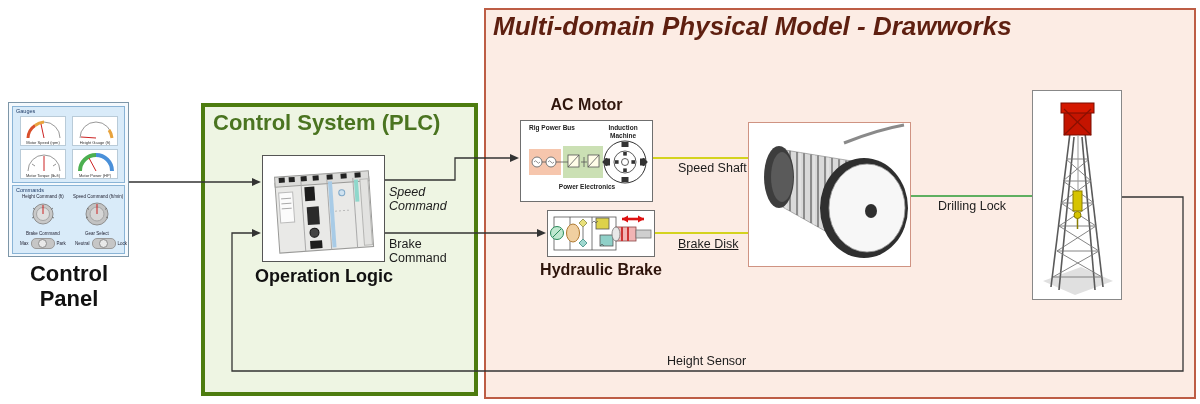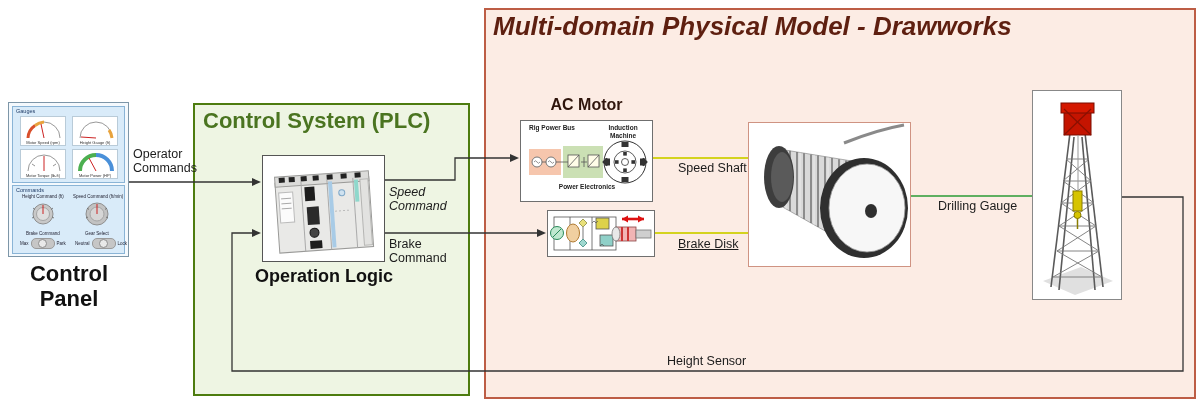--- a/index.html
+++ b/index.html
@@ -1,20 +1,20 @@
 <!DOCTYPE html>
 <html><head>
 <meta charset="utf-8">
 <style>
   html,body{margin:0;padding:0;background:#fff;}
   .canvas{position:relative;width:1200px;height:404px;background:#ffffff;
           font-family:"Liberation Sans",sans-serif;overflow:hidden;}
   .abs{position:absolute;}
   
-  .plc-region{left:193px;top:103px;width:277px;height:293px;background:#eef5e3;border:2px solid #4d7c0f;box-sizing:border-box;z-index:1;}
+  .plc-region{left:201px;top:103px;width:277px;height:293px;background:#eef5e3;border:4px solid #4d7c0f;box-sizing:border-box;z-index:1;}
   .phys-region{left:484px;top:8px;width:712px;height:391px;background:#fcece4;border:2px solid #bd5d45;box-sizing:border-box;z-index:1;}
   .plc-title{left:8px;top:3px;font-size:22px;font-weight:bold;color:#4a7420;white-space:nowrap;}
   .phys-title{left:7px;top:1px;font-size:26px;font-weight:bold;color:#5e1f10;white-space:nowrap;font-style:italic;}
   
   .block{background:#fff;border:1px solid #6f6f6f;box-sizing:border-box;z-index:4;}
   .block-label{font-weight:bold;color:#111;text-align:center;z-index:4;line-height:1.12;}
   .maroon{color:#2f150c;}
   
   .conn-label{font-size:12.5px;color:#1c1c1c;z-index:5;line-height:1.12;}
   
@@ -58,26 +58,25 @@
     <path d="M1122,197 H1183 V371 H232 V233 H252" stroke="#333" stroke-width="1.3" fill="none"></path>
     <polygon points="252,229 261,233 252,237" fill="#333"></polygon>
 
     <path d="M653,158 H748" stroke="#d4d31f" stroke-width="2" fill="none"></path>
 
     <path d="M655,233 H748" stroke="#d4d31f" stroke-width="2" fill="none"></path>
 
     <path d="M911,196 H1032" stroke="#5faf60" stroke-width="2" fill="none"></path>
   </svg>
 
-  <div class="abs conn-label" style="left:133px;top:147px;width:72px;">Operator Commands</div>
   <div class="abs conn-label" style="left:389px;top:185px;width:64px;font-style:italic;">Speed Command</div>
   <div class="abs conn-label" style="left:389px;top:237px;width:64px;">Brake Command</div>
   <div class="abs conn-label" style="left:678px;top:161px;width:90px;">Speed Shaft</div>
   <div class="abs conn-label" style="left:678px;top:237px;width:90px;text-decoration:underline;">Brake Disk</div>
-  <div class="abs conn-label" style="left:938px;top:199px;width:90px;">Drilling Gauge</div>
+  <div class="abs conn-label" style="left:938px;top:199px;width:90px;">Drilling Lock</div>
   <div class="abs conn-label" style="left:667px;top:354px;width:95px;">Height Sensor</div>
 
   <div class="abs cpanel">
 
     <div class="cgroup" style="left:3px;top:3px;width:113px;height:77px;">
       <div class="cgroup-h">Gauges</div>
       <div class="gtile" style="left:7px;top:9px;">
         <svg width="46" height="26" viewBox="0 0 46 26">
           <path d="M7,21 A16,16 0 0 1 39,21" fill="none" stroke="#999" stroke-width="1"></path>
           <path d="M7,21 A16,16 0 0 1 14,8.5" fill="none" stroke="#d94f2b" stroke-width="3"></path>
@@ -250,20 +249,21 @@
       <rect x="68" y="16" width="20" height="14" fill="#f2b4b4" stroke="#884444" stroke-width="0.8"></rect>
       <line x1="74" y1="16" x2="74" y2="30" stroke="#cc3333" stroke-width="2"></line>
       <line x1="80" y1="16" x2="80" y2="30" stroke="#cc3333" stroke-width="2"></line>
       <rect x="88" y="19" width="15" height="8" fill="#cfcfcf" stroke="#777" stroke-width="0.8"></rect>
       <ellipse cx="68" cy="23" rx="4" ry="7" fill="#e8e8e8" stroke="#777" stroke-width="0.8"></ellipse>
       <line x1="74" y1="8" x2="96" y2="8" stroke="#dd1111" stroke-width="2.6"></line>
       <polygon points="74,8 80,4.5 80,11.5" fill="#dd1111"></polygon>
       <polygon points="96,8 90,4.5 90,11.5" fill="#dd1111"></polygon>
     </svg>
   </div>
+  <div class="abs block-label maroon" style="left:520px;top:261px;width:162px;font-size:16px;">Hydraulic Brake</div>
 
   <div class="abs block" style="left:748px;top:122px;width:163px;height:145px;border-color:#cf9382;">
     <svg width="161" height="143" viewBox="0 0 161 143">
       <path d="M95,20 C115,12 138,5 155,2" fill="none" stroke="#8a8a8a" stroke-width="3"></path>
       <g>
         <polygon points="30,26 115,40 115,130 30,82" fill="#d9d9d9" stroke="#666" stroke-width="0.5"></polygon>
         <g stroke="#6b6b6b" stroke-width="1.4">
           <line x1="34" y1="26.5" x2="34" y2="84"></line>
             <line x1="41" y1="27.8" x2="41" y2="88"></line>
           <line x1="48" y1="29" x2="48" y2="92"></line>

